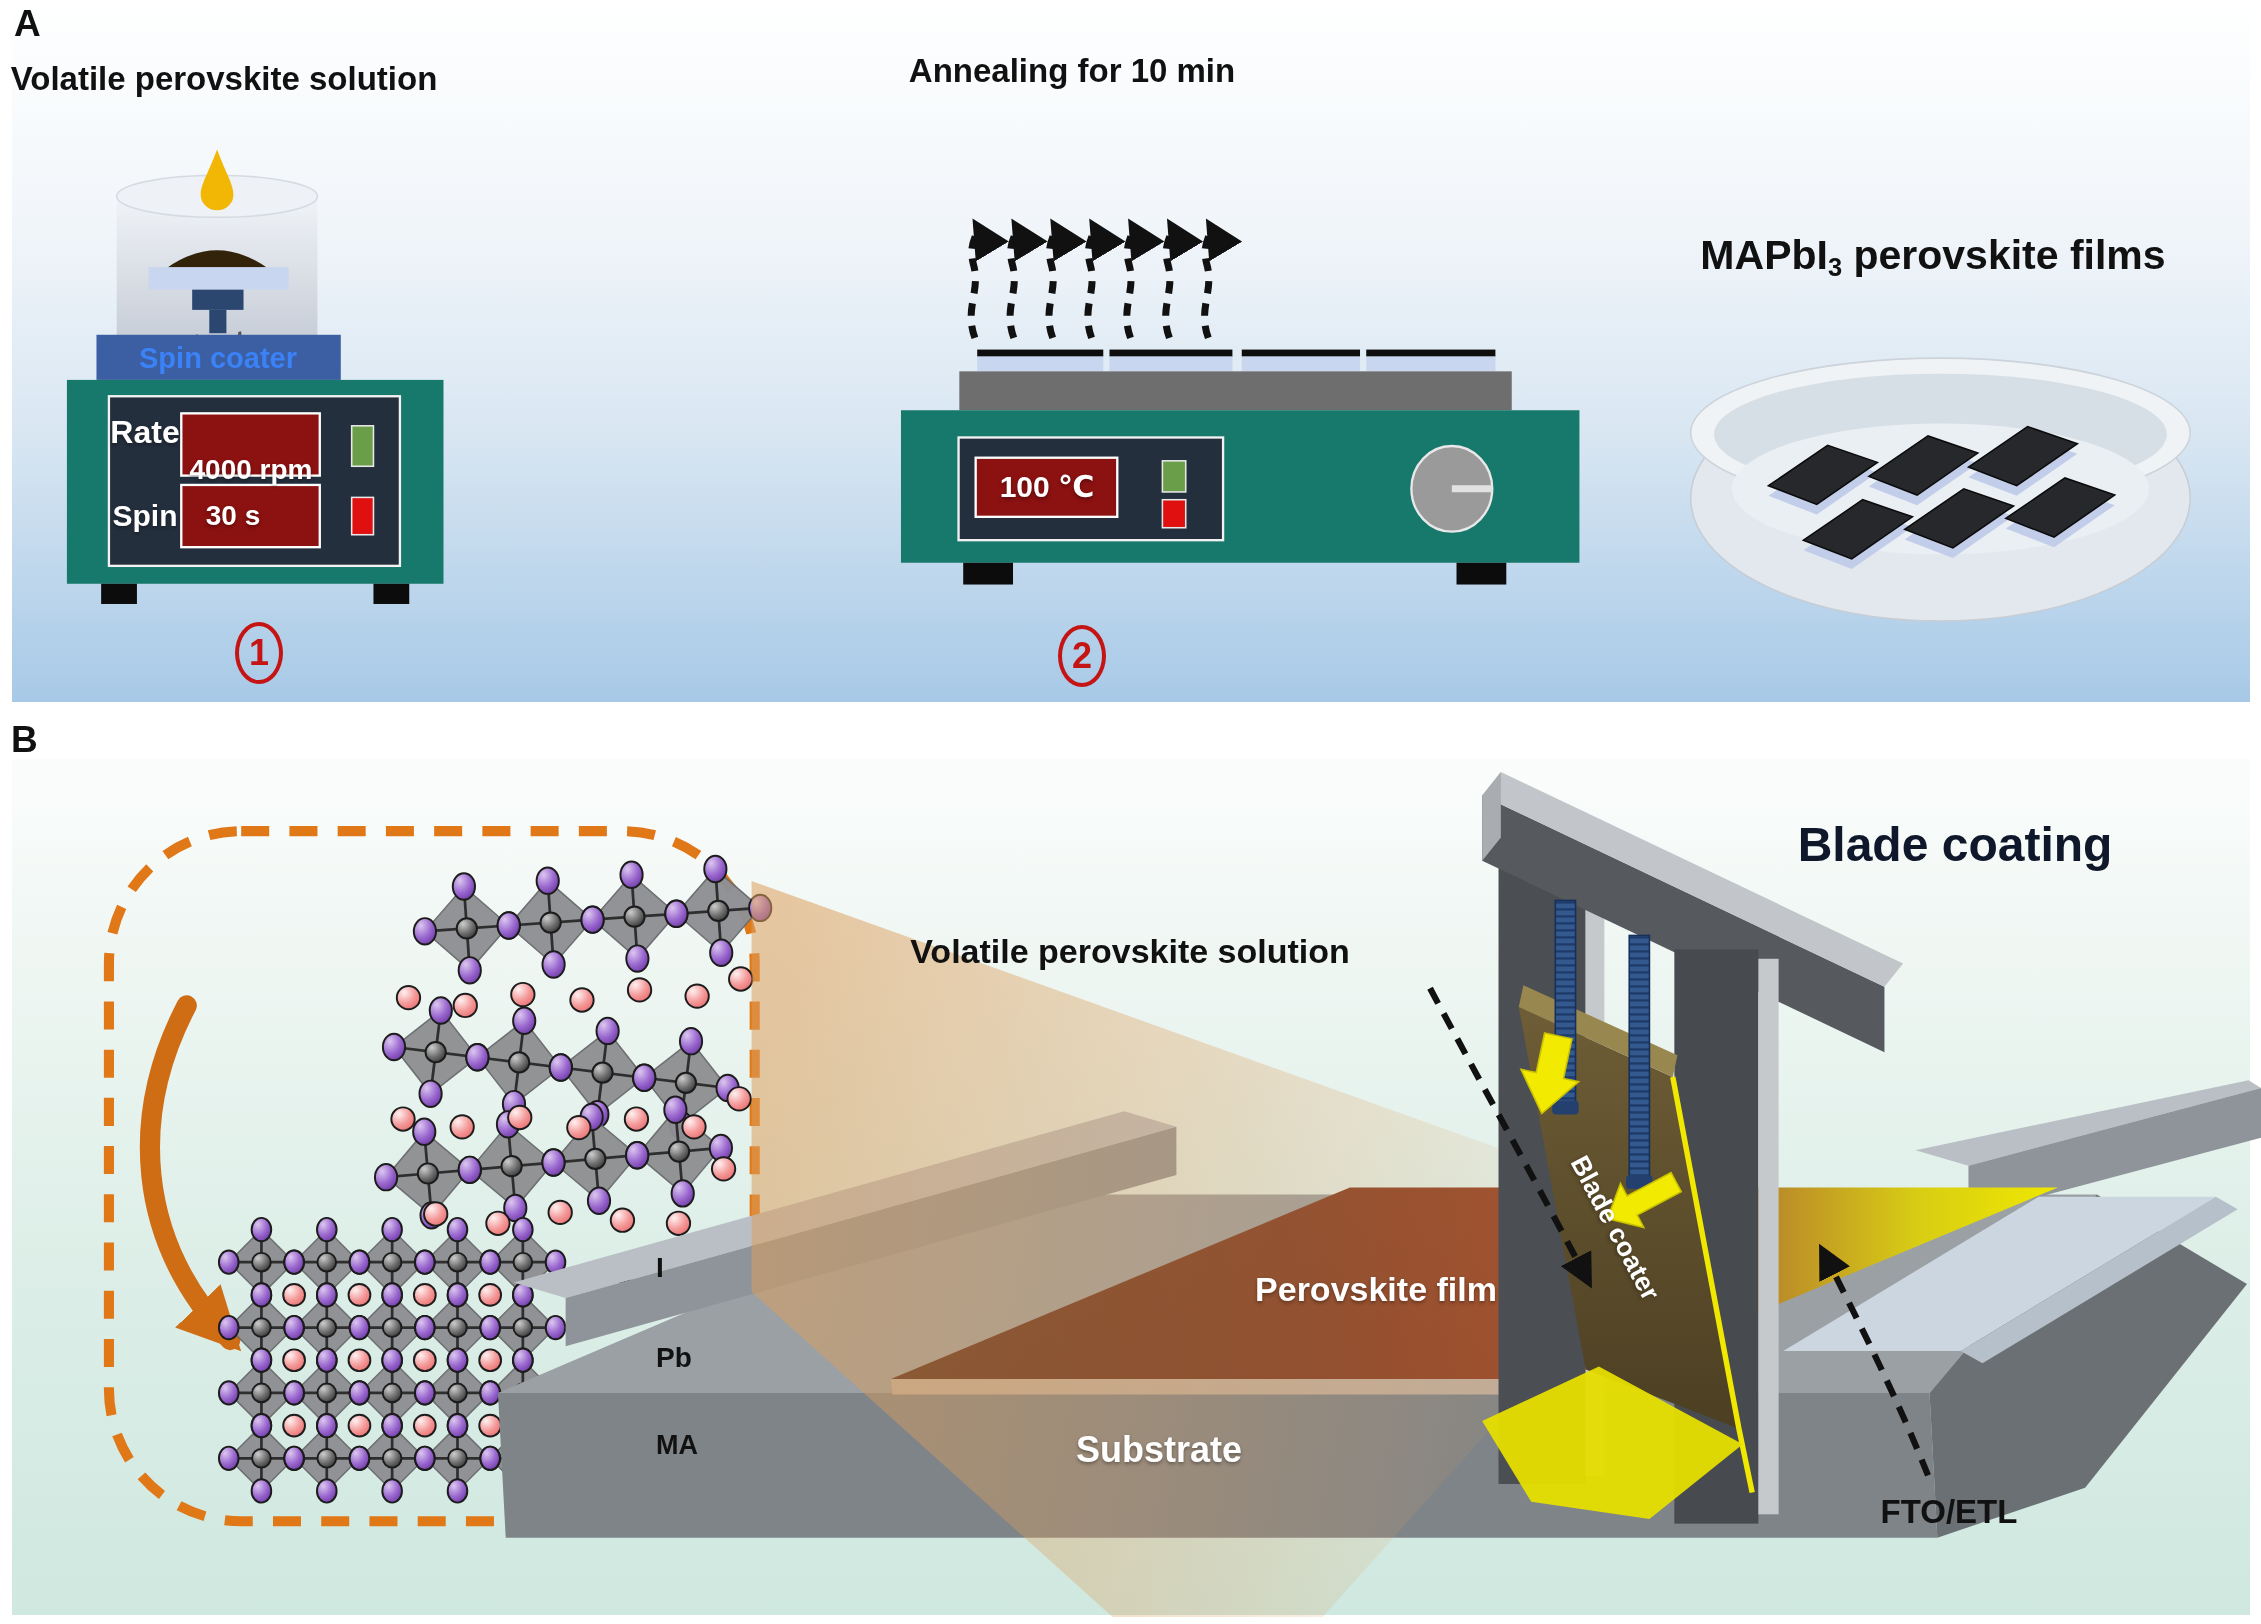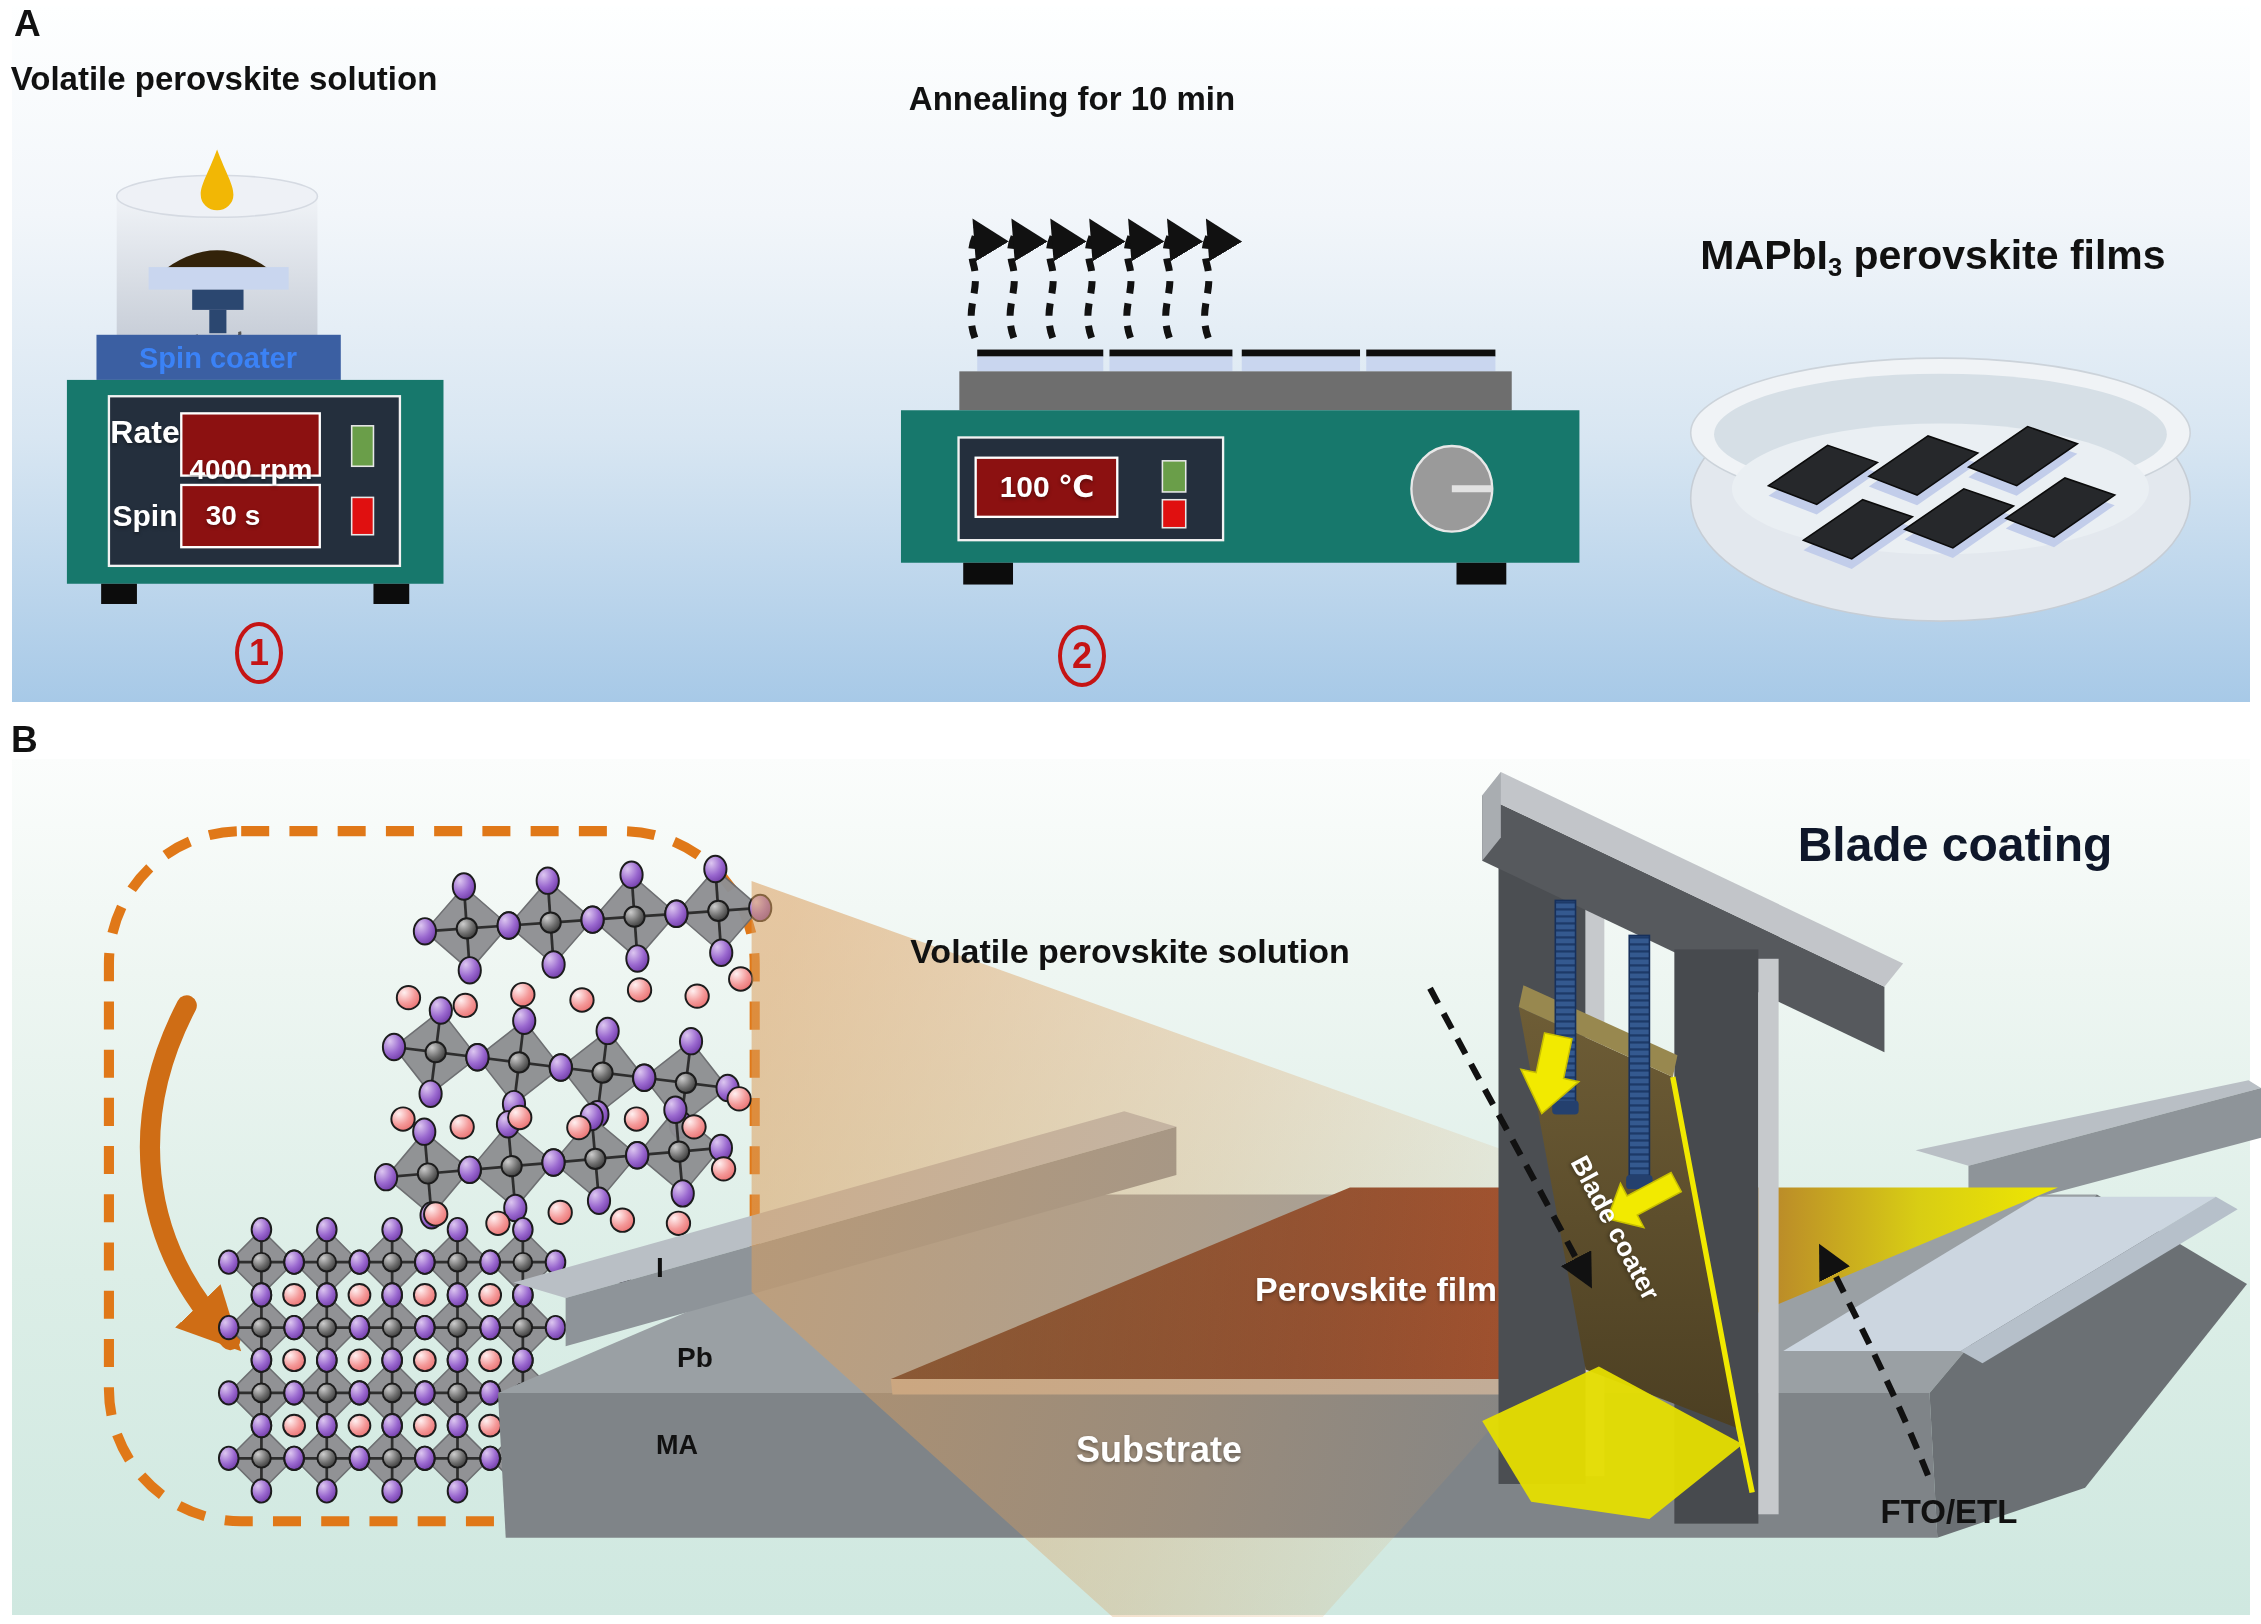--- a/index.html
+++ b/index.html
@@ -571,34 +571,34 @@
 <div class="lbl" style="left:224px;top:78px;font-size:33px;">Volatile perovskite solution</div>
 <div class="lbl orange" style="left:218px;top:358px;font-size:29px;">Spin coater</div>
 <div class="lbl white" style="left:145px;top:420px;font-size:32px;margin-top:12px;">Rate</div>
 <div class="lbl white" style="left:251px;top:444px;font-size:28px;margin-top:26px;">4000 rpm</div>
 <div class="lbl white" style="left:145px;top:516px;font-size:30px;">Spin</div>
 <div class="lbl white" style="left:233px;top:516px;font-size:28px;">30 s</div>
 <div class="step-circle" style="left:235px;top:622px;">
     <span>1</span>
   </div>
 
-<div class="lbl" style="left:1072px;top:70px;font-size:33px;margin-top:28px;">Annealing for 10 min</div>
+<div class="lbl" style="left:1072px;top:70px;font-size:33px;">Annealing for 10 min</div>
 <div class="lbl white" style="left:1047px;top:487px;font-size:30px;">100 ℃</div>
 <div class="step-circle" style="left:1058px;top:625px;">
     <span>2</span>
   </div>
 
 <div class="lbl" style="left:1933px;top:258px;font-size:41px;">
   <span>MAPbI</span><sub class="f-sub">3</sub><span> perovskite films</span>
 </div>
 
 <div class="lbl corner" style="left:11px;top:721px;font-size:37px;">B</div>
 <div class="lbl orange" style="left:1955px;top:845px;font-size:48px;color:#0f172a;">Blade coating</div>
 <div class="lbl" style="left:1130px;top:951px;font-size:34px;">Volatile perovskite solution</div>
 <div class="lbl white" style="left:1376px;top:1289px;font-size:34px;">Perovskite film</div>
 <div class="lbl white" style="left:1159px;top:1450px;font-size:36px;">Substrate</div>
 <div class="lbl white" style="left:1615px;top:1228px;font-size:26.5px;transform:translate(-50%,-50%) rotate(62deg);">Blade coater</div>
 <div class="lbl" style="left:1949px;top:1511px;font-size:33px;">FTO/ETL</div>
 
 <div class="lbl legend-lbl" style="left:656px;top:1268px;font-size:28px;">I</div>
-<div class="lbl legend-lbl" style="left:677px;top:1358px;font-size:28px;">Pb</div>
+<div class="lbl legend-lbl" style="left:656px;top:1358px;font-size:28px;">Pb</div>
 <div class="lbl legend-lbl" style="left:656px;top:1445px;font-size:27px;">MA</div>
 
 
 </body></html>

